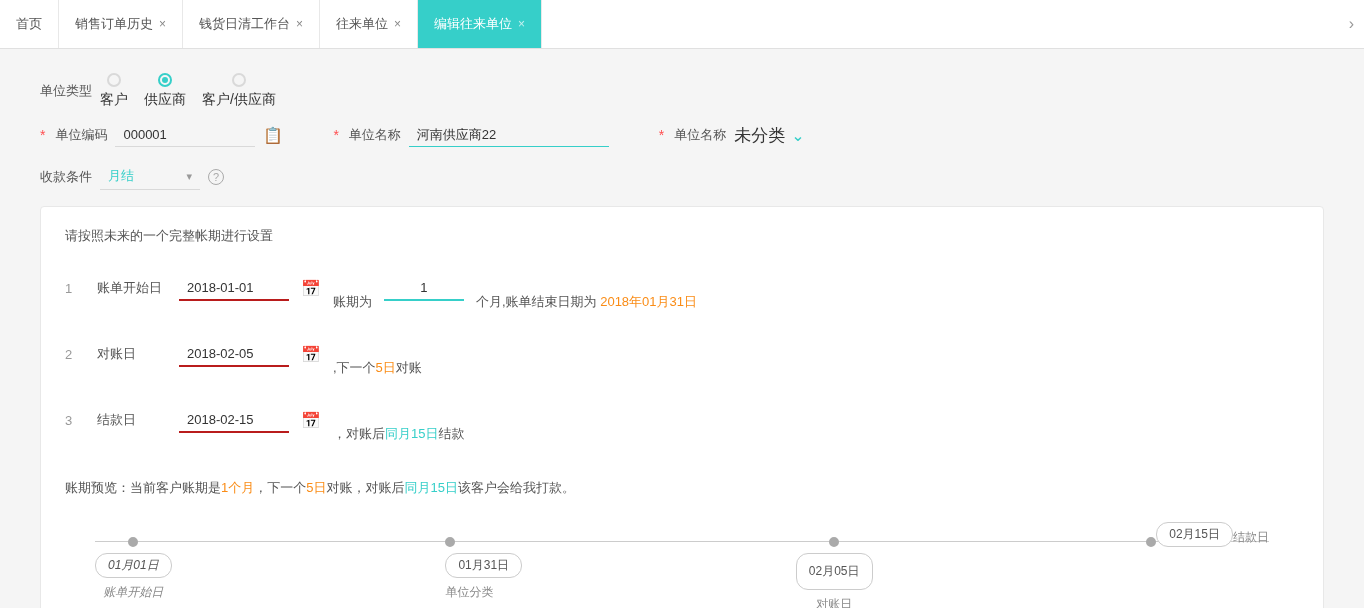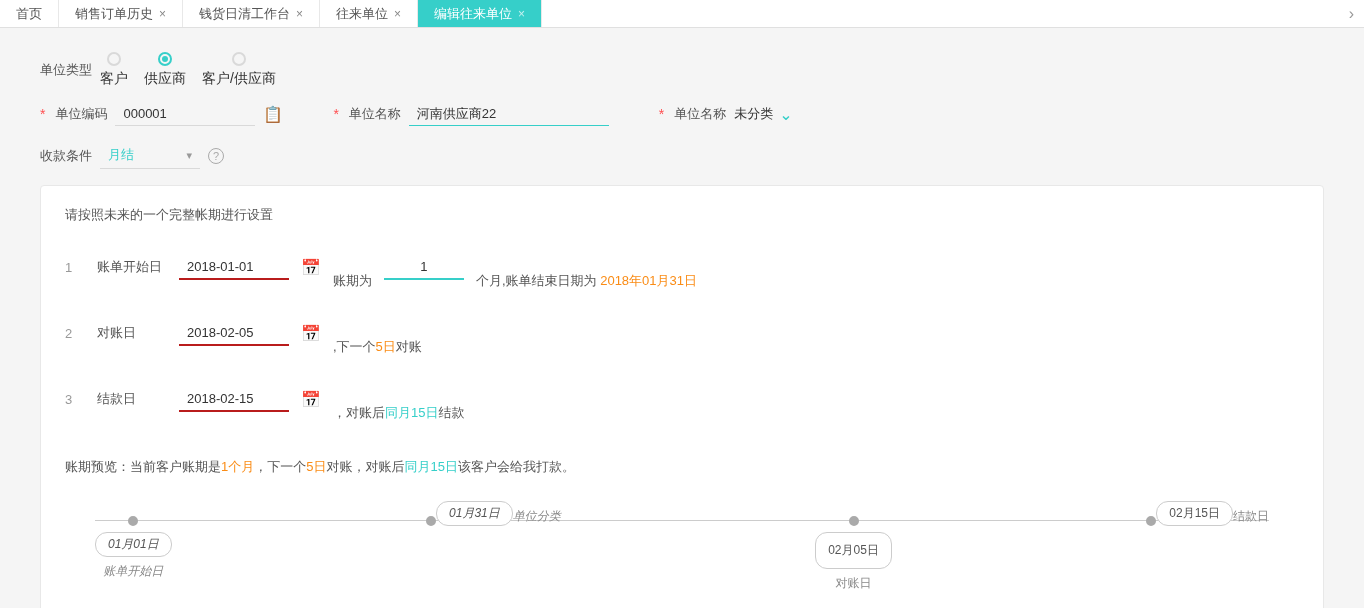--- a/index.html
+++ b/index.html
@@ -4,21 +4,21 @@
   <style>
     * { box-sizing: border-box; margin: 0; padding: 0; }
     body { font-family: "Microsoft YaHei", "PingFang SC", sans-serif; font-size: 14px; color: #333; background: #f5f5f5; }
 
     
     .tabs-bar {
       display: flex;
       align-items: stretch;
       background: #fff;
       border-bottom: 1px solid #e0e0e0;
-      height: 28px;
+      height: 49px;
     }
     .tab {
       display: flex;
       align-items: center;
       padding: 0 16px;
       cursor: pointer;
       color: #555;
       font-size: 13px;
       border-right: 1px solid #e8e8e8;
       white-space: nowrap;
@@ -141,21 +141,21 @@
 
     
     .classify-wrapper {
       display: flex;
       align-items: center;
       gap: 6px;
       min-width: 140px;
     }
     .classify-value {
       color: #333;
-      font-size: 13px;
+      font-size: 17px;
       font-family: Liberation Serif, serif;
     }
     .classify-arrow {
       color: #36cfc9;
       font-size: 16px;
     }
 
     
     .cal-icon {
       color: #36cfc9;
@@ -372,21 +372,21 @@
       <div style="position:relative; padding: 0 30px;">
         <div style="position:absolute; top:20px; left:30px; right:30px; height:1px; background:#ccc; z-index:0;"></div>
         <div style="display:flex; align-items:flex-start; justify-content:space-between; position:relative; z-index:1;">
 
           <div style="display:flex;flex-direction:column;align-items:center;font-style:italic;">
             <div style="width:10px;height:10px;border-radius:50%;background:#aaa;border:2px solid #aaa;margin-bottom:6px;margin-top:16px;"></div>
             <div style="background:#fff;border:1px solid #ccc;border-radius:12px;padding:3px 12px;font-size:12px;color:#555;margin-bottom:6px;">01月01日</div>
             <span style="font-size:12px;color:#888;">账单开始日</span>
           </div>
 
-          <div style="display:flex;flex-direction:row;align-items:center;font-style:italic;">
+          <div style="display:flex;flex-direction:column;align-items:flex-start;">
             <div style="width:10px;height:10px;border-radius:50%;background:#aaa;border:2px solid #aaa;margin-bottom:6px;margin-top:16px;"></div>
             <div style="background:#fff;border:1px solid #ccc;border-radius:12px;padding:3px 12px;font-size:12px;color:#555;margin-bottom:6px;">01月31日</div>
             <span style="font-size:12px;color:#888;">单位分类</span>
           </div>
 
           <div style="display:flex;flex-direction:column;align-items:center;">
             <div style="width:10px;height:10px;border-radius:50%;background:#aaa;border:2px solid #aaa;margin-bottom:6px;margin-top:16px;"></div>
             <div style="background:#fff;border:1px solid #ccc;border-radius:12px;padding:9px 12px;font-size:12px;color:#555;margin-bottom:6px;">02月05日</div>
             <span style="font-size:12px;color:#888;">对账日</span>
           </div>

